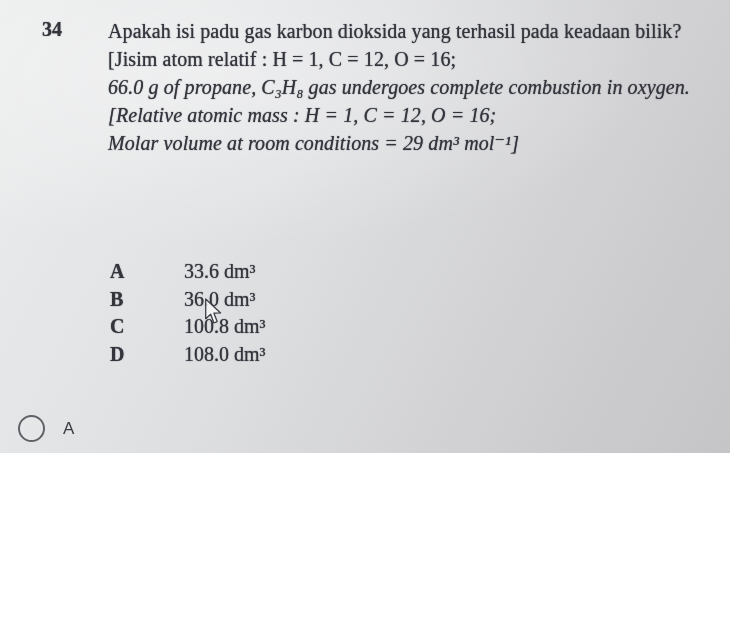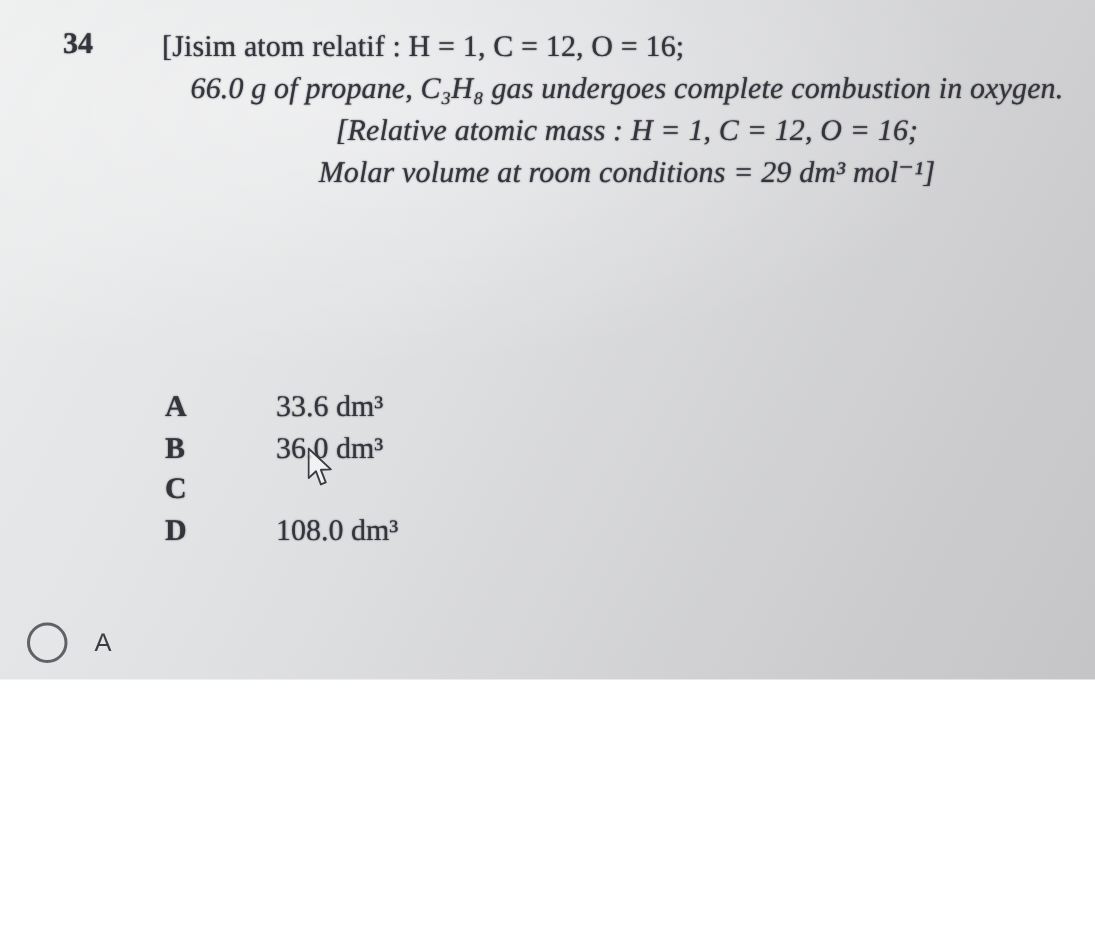--- a/index.html
+++ b/index.html
@@ -28,21 +28,21 @@
     position: absolute; left: 108px; top: 17px; width: 620px;
   }
   .qline {
     margin: 0;
     font-size: 20px; line-height: 28px;
     color: #33343c;
     letter-spacing: 0.1px;
     white-space: nowrap;
     text-shadow: 0 0 1.15px rgba(45,46,56,0.85);
   }
-  .qline.italic { font-style: italic; text-align: center; }
+  .qline.italic { font-style: italic; }
   .optlist {
     position: absolute; left: 110px; top: 260px;
   }
   .optrow {
     display: flex; align-items: baseline;
     height: 27.5px;
     font-size: 20px; color: #33343c;
     text-shadow: 0 0 1.15px rgba(45,46,56,0.85);
   }
   .optletter { width: 45px; font-weight: 700; }
@@ -75,37 +75,39 @@
 </style>
 </head>
 <body>
 
 <div class="screen">
 
   <div>
     <span class="qnum">34</span>
 
     <div class="qlines">
+      <p class="qline">Apakah isi padu gas karbon dioksida yang terhasil pada keadaan bilik?</p>
       <p class="qline">[Jisim atom relatif : H = 1, C = 12, O = 16;</p>
       <p class="qline italic">66.0 g of propane, C₃H₈ gas undergoes complete combustion in oxygen.</p>
       <p class="qline italic">[Relative atomic mass : H = 1, C = 12, O = 16;</p>
       <p class="qline italic">Molar volume at room conditions = 29 dm³ mol⁻¹]</p>
     </div>
 
     <div class="optlist">
       <div class="optrow">
         <span class="optletter">A</span>
         <span class="optvalue">33.6 dm³</span>
       </div>
       <div class="optrow">
         <span class="optletter">B</span>
         <span class="optvalue">36.0 dm³</span>
       </div>
       <div class="optrow">
         <span class="optletter">C</span>
+        <span class="optvalue">100.8 dm³</span>
       </div>
       <div class="optrow">
         <span class="optletter">D</span>
         <span class="optvalue">108.0 dm³</span>
       </div>
     </div>
 
     <svg class="cursor" viewBox="0 0 12 19" xmlns="http://www.w3.org/2000/svg">
       <path d="M0.5,0.7 L0.5,14.6 L4.0,11.4 L6.3,17.6 L8.6,16.6 L6.3,10.7 L11.0,10.5 Z" fill="rgba(244,244,246,0.85)" stroke="#3c3c44" stroke-width="0.9" stroke-linejoin="round"></path>
     </svg>

